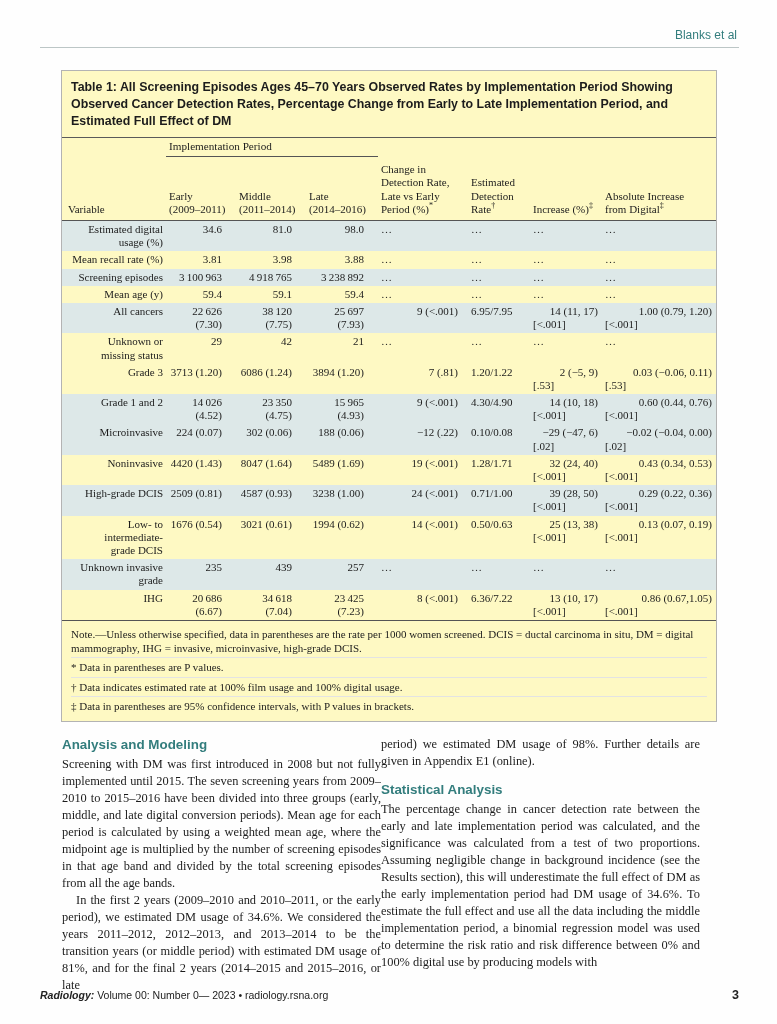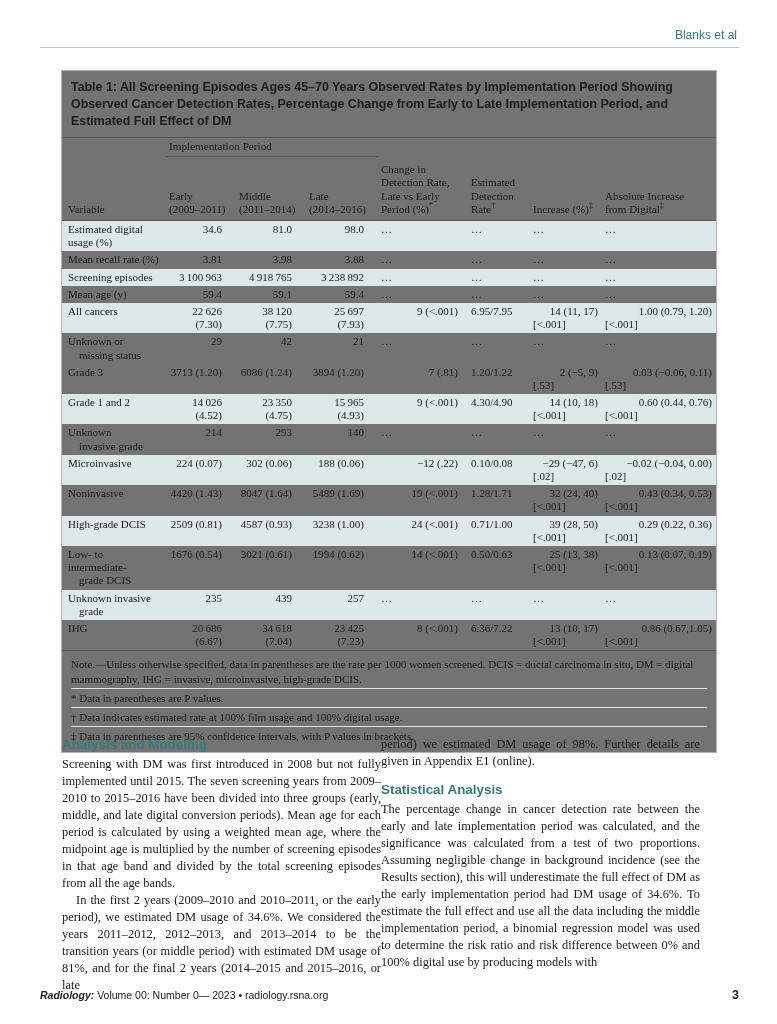--- a/index.html
+++ b/index.html
@@ -12,37 +12,37 @@
   .running-head {
     position:absolute; top:28px; right:40px;
     font-family:"Liberation Sans","DejaVu Sans",sans-serif;
     font-size:12px; color:var(--teal);
   }
   .head-rule { position:absolute; top:47px; left:40px; right:38px; height:1px; background:#bcc6c6; }
 
   
   .tablebox {
     position:absolute; top:70px; left:61px; width:656px;
-    border:1px solid #b3b3b3; background:#737373; box-sizing:border-box;
+    border:1px solid #b3b3b3; background:#fef9c3; box-sizing:border-box;
   }
   .tbl-title {
     font-family:"Liberation Sans","DejaVu Sans",sans-serif;
     font-weight:bold; font-size:12.4px; line-height:1.38;
     padding:8px 9px 7px 9px; border-bottom:1px solid #5a5a5a;
   }
   table { border-collapse:collapse; table-layout:fixed; width:654px; font-size:11px; line-height:1.2; }
   col.c0 { width:104px; } col.c1 { width:70px; } col.c2 { width:70px; } col.c3 { width:72px; }
   col.c4 { width:90px; } col.c5 { width:62px; } col.c6 { width:72px; } col.c7 { width:114px; }
   thead th { font-weight:normal; text-align:left; vertical-align:bottom; white-space:pre-line; padding:2px 3px; }
   th.group { border-bottom:1px solid #555; padding-bottom:2px; font-size:11.2px; }
   tr.colhead th { padding-top:7px; padding-bottom:4px; border-bottom:1px solid #555; }
   tr.colhead th.h0 { padding-left:6px; }
   tbody td { vertical-align:top; padding:2px 3px; }
   tbody tr.shade td { background:var(--shade); }
-  td.lbl { white-space:pre-line; padding-left:6px; }
+  td.lbl { white-space:pre-line; padding-left:6px;text-align:right; }
   td.r { text-align:right; }
   td.cc1,td.cc2,td.cc3 { padding-right:14px; }
   td.cc4 { padding-right:10px; }
   td.cc6 { padding-right:4px; }
   td.cc7 { padding-right:4px; }
   td.el { text-align:left !important; }
   td .l2 { text-align:left; }
   sup { font-size:8px; line-height:0; }
 
   .footnotes { border-top:1px solid #555; padding:4px 9px 6px 9px; font-size:11px; line-height:1.3; }
@@ -212,31 +212,20 @@
             <td class="cc5">4.30/4.90</td>
             <td class="cc6 r">
               <div class="l1">14 (10, 18)</div>
               <div class="l2">[&lt;.001]</div>
             </td>
             <td class="cc7 r">
               <div class="l1">0.60 (0.44, 0.76)</div>
               <div class="l2">[&lt;.001]</div>
             </td>
           </tr>
-          <tr>
-            <td class="lbl">Unknown
- invasive grade</td>
-            <td class="cc1 r">214</td>
-            <td class="cc2 r">293</td>
-            <td class="cc3 r">140</td>
-            <td class="cc4 r el">…</td>
-            <td class="cc5 el">…</td>
-            <td class="cc6 r el">…</td>
-            <td class="cc7 r el">…</td>
-          </tr>
           <tr class="shade">
             <td class="lbl">Microinvasive</td>
             <td class="cc1 r">224 (0.07)</td>
             <td class="cc2 r">302 (0.06)</td>
             <td class="cc3 r">188 (0.06)</td>
             <td class="cc4 r">−12 (.22)</td>
             <td class="cc5">0.10/0.08</td>
             <td class="cc6 r">
               <div class="l1">−29 (−47, 6)</div>
               <div class="l2">[.02]</div>

